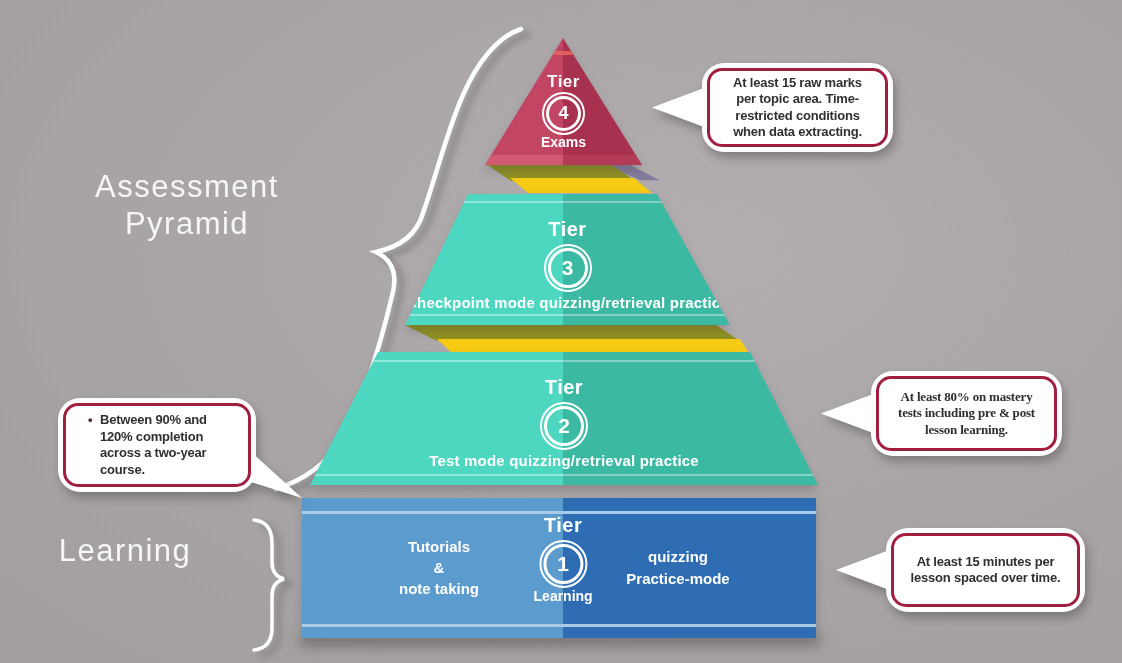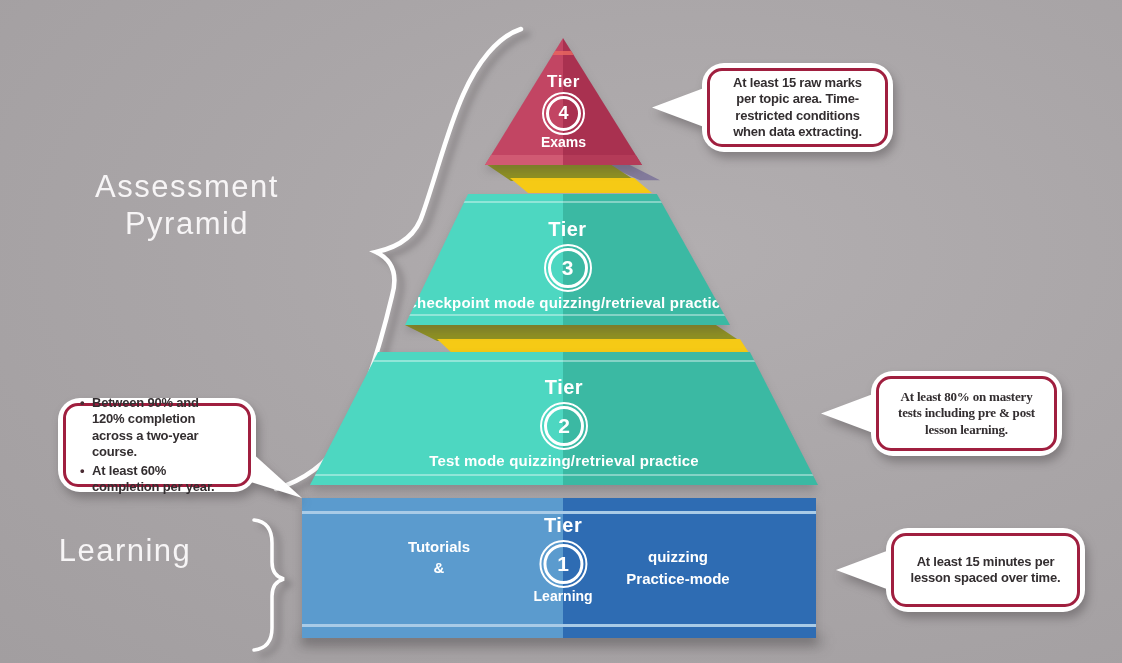--- a/index.html
+++ b/index.html
@@ -120,21 +120,21 @@
     padding:8px 20px;font-size:13px;font-weight:700;letter-spacing:-.2px;
     color:#332e30;text-align:center;line-height:16.5px;
   }
   .callout-tail{position:absolute;background:#fff;}
   .tail-left{left:-50px;top:50%;margin-top:-22px;width:56px;height:44px;
      clip-path:polygon(0 50%, 100% 2%, 100% 98%);}
   #callout-left .callout-tail{
      right:-46px;left:auto;bottom:-6px;top:auto;width:52px;height:48px;
      clip-path:polygon(0 2%, 100% 100%, 0 66%);}
   #callout-left .callout-text{text-align:left;padding:10px 14px 10px 12px;}
-  .bullets{margin:8px;padding:0 0 0 14px;list-style:none;}
+  .bullets{margin:16px;padding:0 0 0 14px;list-style:none;}
   .bullets li{position:relative;margin:0 0 2px;}
   .bullets li::before{content:"•";position:absolute;left:-12px;top:0;color:#4a2c33;}
 
   #callout-t4{left:702px;top:63px;width:191px;height:89px;}
   #callout-t3{left:786px;top:209px;width:190px;height:82px;}
   #callout-t2{left:871px;top:371px;width:191px;height:85px;font-family:Liberation Serif, serif;}
   #callout-t1{left:886px;top:528px;width:199px;height:84px;}
   #callout-left{left:58px;top:398px;width:198px;height:94px;}
 </style>
 </head>
@@ -209,20 +209,21 @@
     </div>
   </div>
 
   <div id="tier1-shadow" class="shape"></div>
   <div id="tier1" class="tier">
     <div class="hl blue-line" style="top:13px"></div>
     <div class="hl blue-line" style="bottom:11px"></div>
     <div class="t1-left">
       <div>Tutorials</div>
       <div>&amp;</div>
+      <div>note taking</div>
     </div>
     <div class="t1-center">
       <div class="tier-word">Tier</div>
       <div class="tier-badge">1</div>
       <div class="tier-name">Learning</div>
     </div>
     <div class="t1-right">
       <div>quizzing</div>
       <div>Practice-mode</div>
     </div>
@@ -249,19 +250,18 @@
       <div class="callout-text">At least 15 minutes per lesson spaced over time.</div>
     </div>
   </div>
 
   <div id="callout-left" class="callout">
     <div class="callout-tail"></div>
     <div class="callout-box">
       <div class="callout-text">
         <ul class="bullets">
           <li>Between 90% and 120% completion across a two-year course.</li>
-          <li>At least 60% completion per year.</li>
         </ul>
       </div>
     </div>
   </div>
 
 </div>
 
 </body></html>

